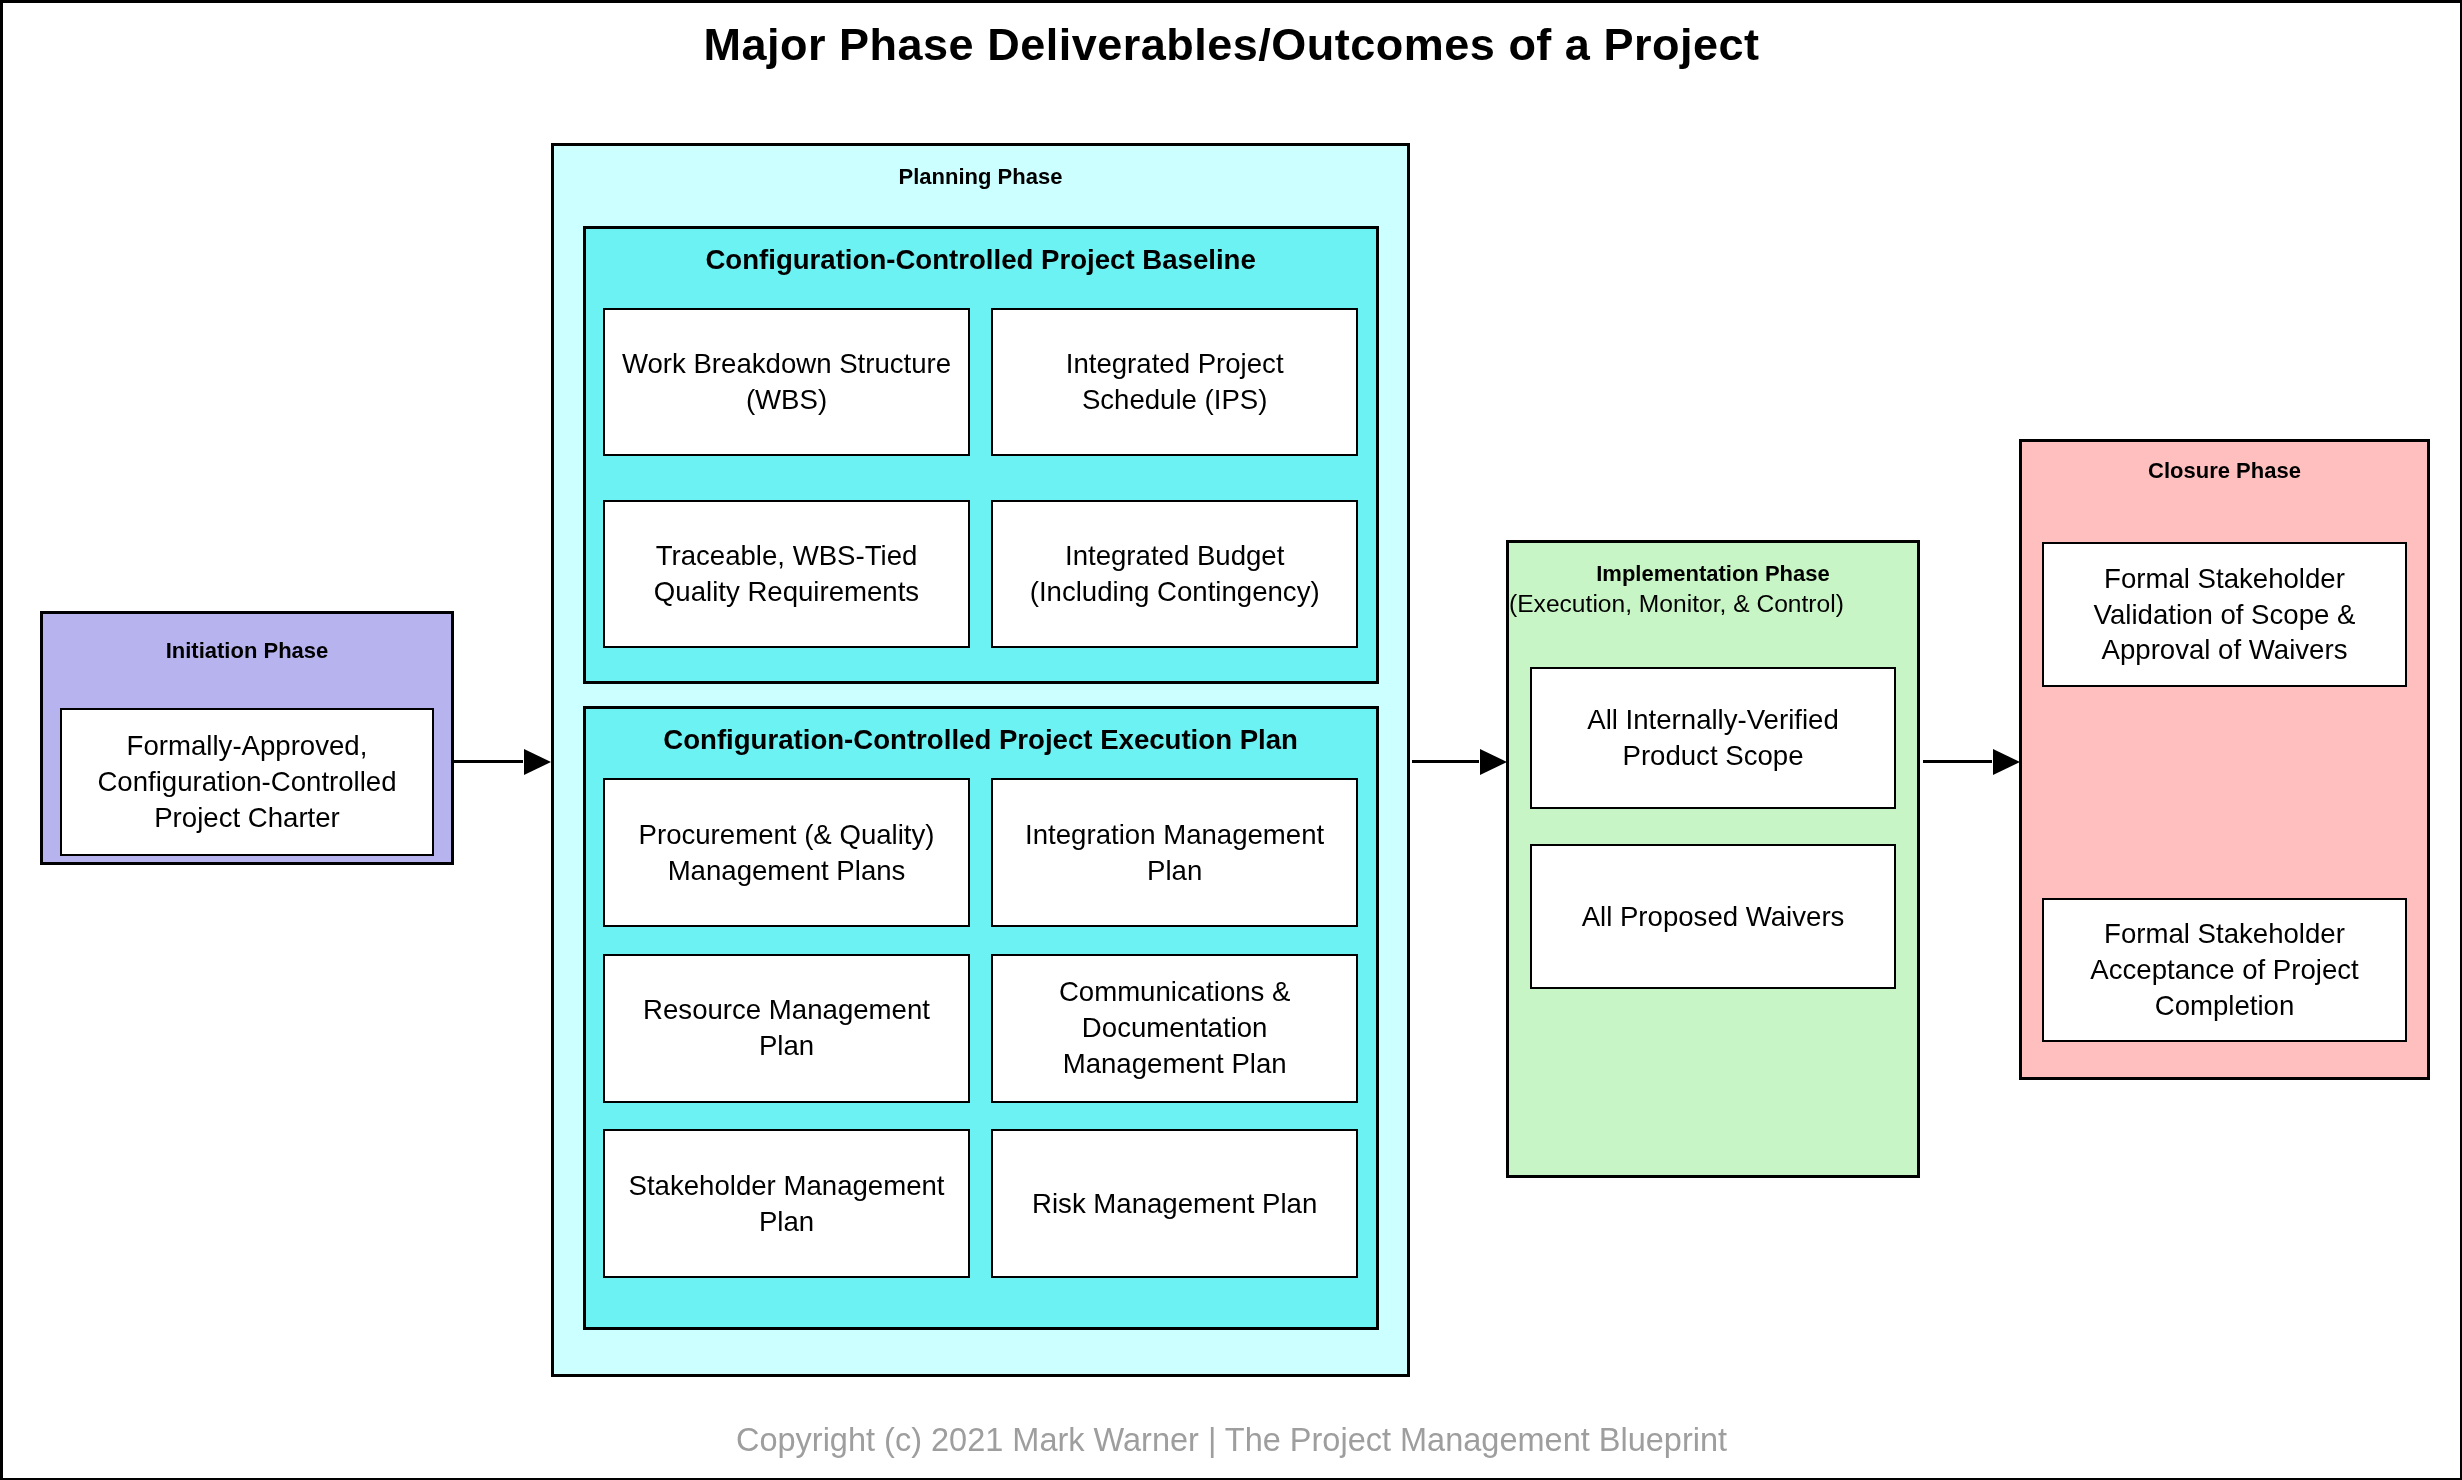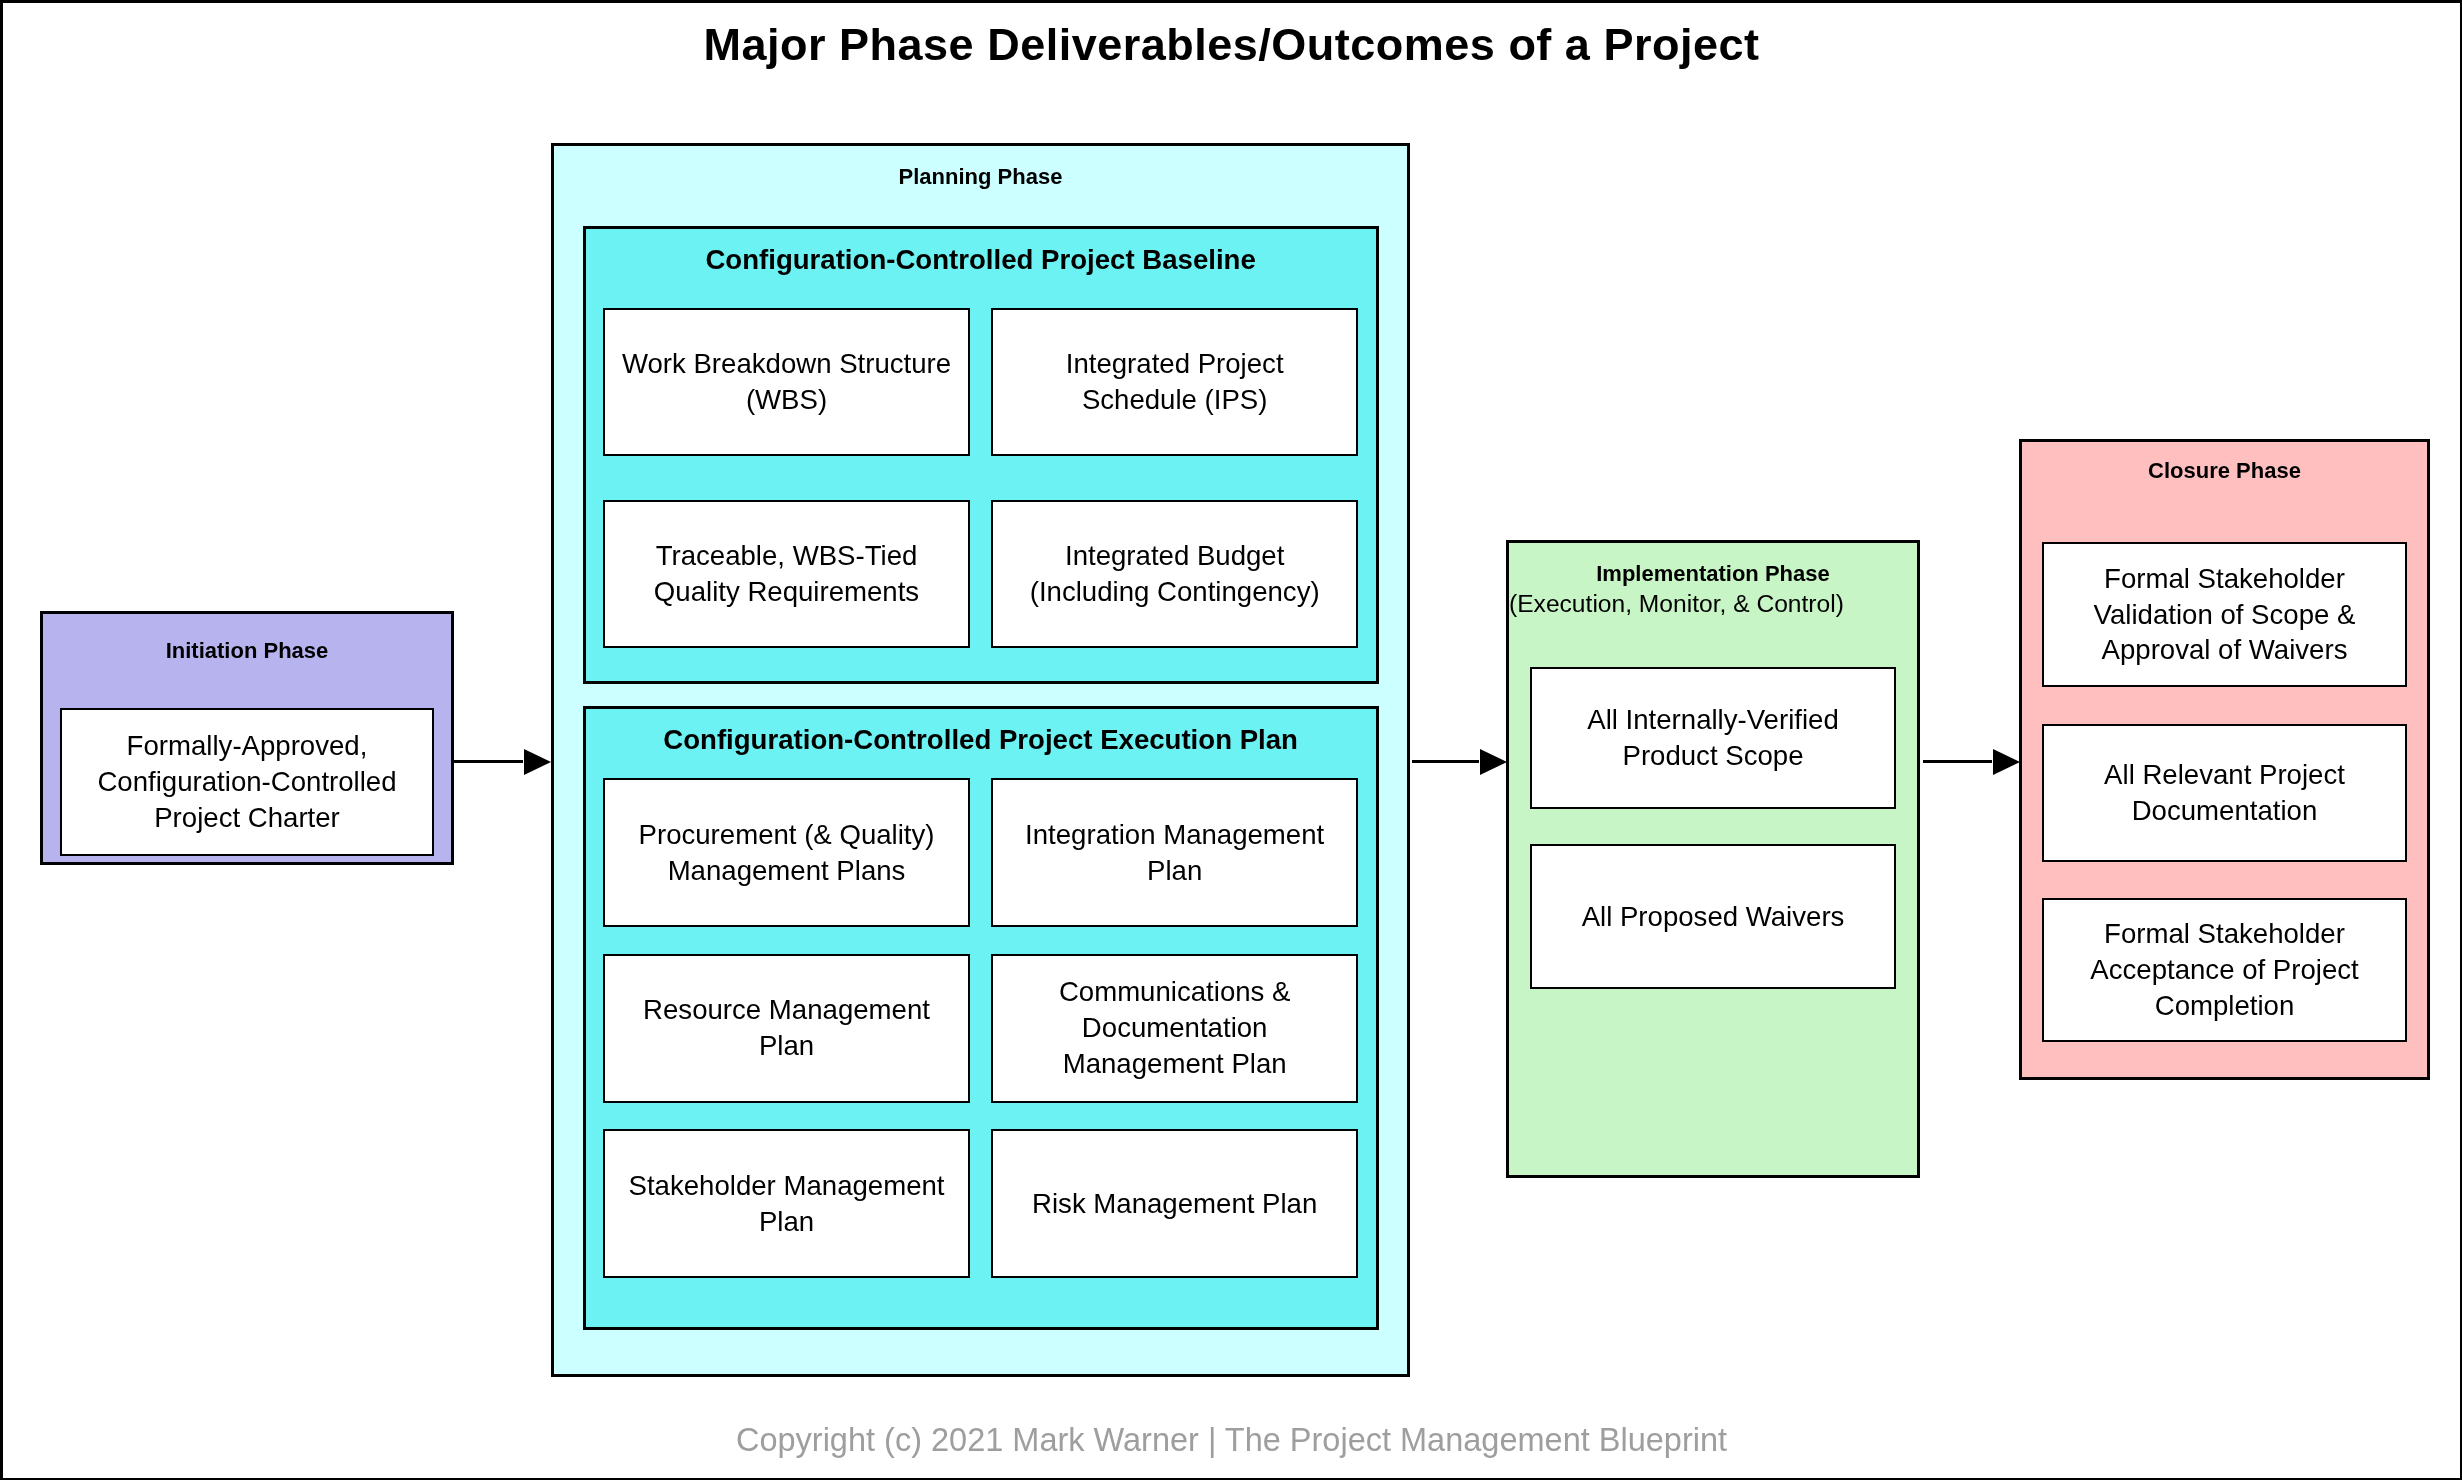--- a/index.html
+++ b/index.html
@@ -184,20 +184,19 @@
     <div class="impl-subtitle">(Execution, Monitor, &amp; Control)</div>
     <div class="card c1">All Internally-Verified Product Scope</div>
     <div class="card c2">All Proposed Waivers</div>
   </section>
 
   <div class="arrow arrow-3"></div>
 
   <section class="phase closure">
     <h2>Closure Phase</h2>
     <div class="card c1">Formal Stakeholder Validation of Scope &amp; Approval of Waivers</div>
-    <div class="card c2">All Relevant Project Documentation</div>
     <div class="card c3">Formal Stakeholder Acceptance of Project Completion</div>
   </section>
 
   <div class="footer">Copyright (c) 2021 Mark Warner | The Project Management Blueprint</div>
 
 </div>
 
 
 </body></html>

